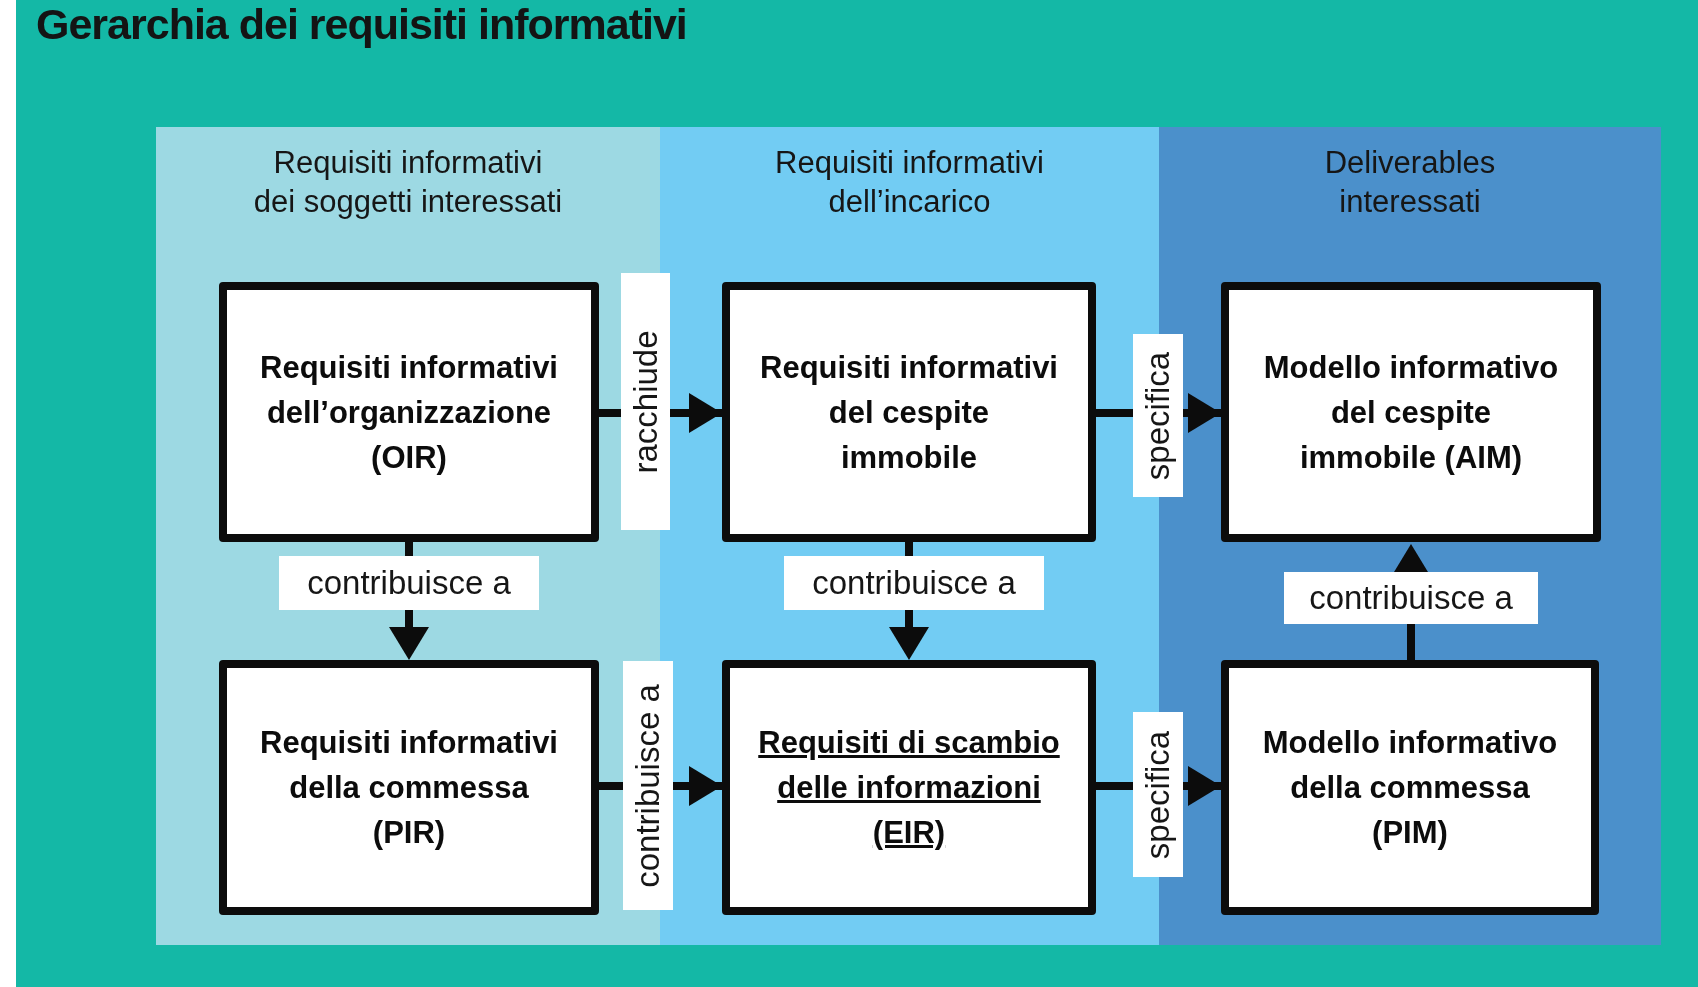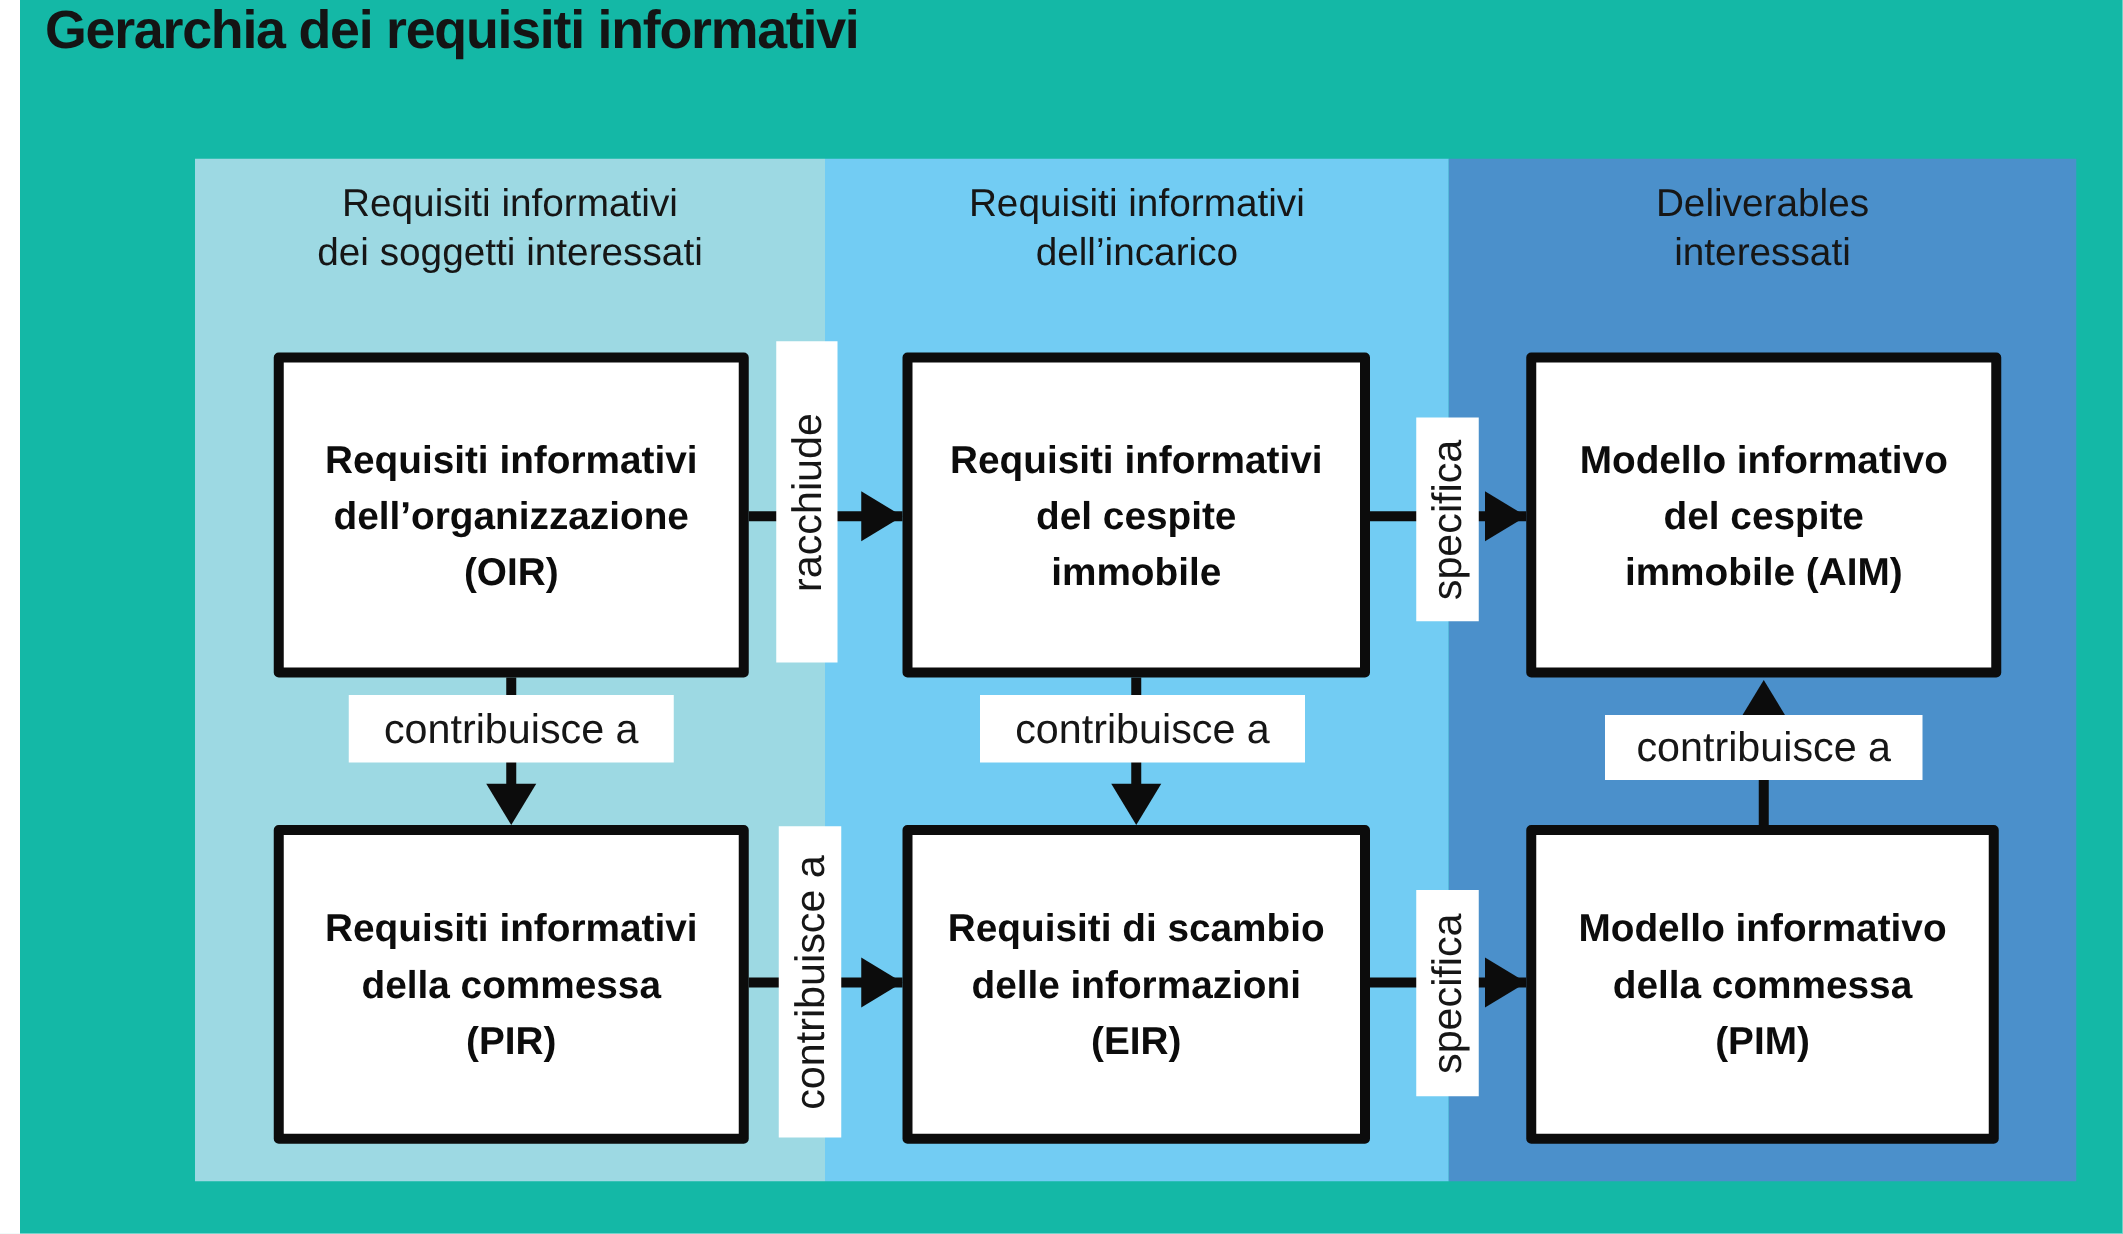--- a/index.html
+++ b/index.html
@@ -67,21 +67,21 @@
     line-height: 45px;
     font-weight: 700;
     color: #0c0c0c;
     white-space: pre-line;
     z-index: 2;
   }
   .node-oir     { left: 63px;   top: 155px; width: 380px; height: 260px; }
   .node-asset   { left: 566px;  top: 155px; width: 374px; height: 260px; }
   .node-aim     { left: 1065px; top: 155px; width: 380px; height: 260px; }
   .node-pir     { left: 63px;   top: 533px; width: 380px; height: 255px; }
-  .node-eir     { left: 566px;  top: 533px; width: 374px; height: 255px; }
+  .node-eir     { left: 566px;  top: 533px; width: 374px; height: 255px; text-decoration: underline; }
   .node-pim     { left: 1065px; top: 533px; width: 378px; height: 255px; }
 
   .edge {
     position: absolute;
     background: #0c0c0c;
     z-index: 1;
   }
   .arrowhead {
     position: absolute;
     width: 0;

